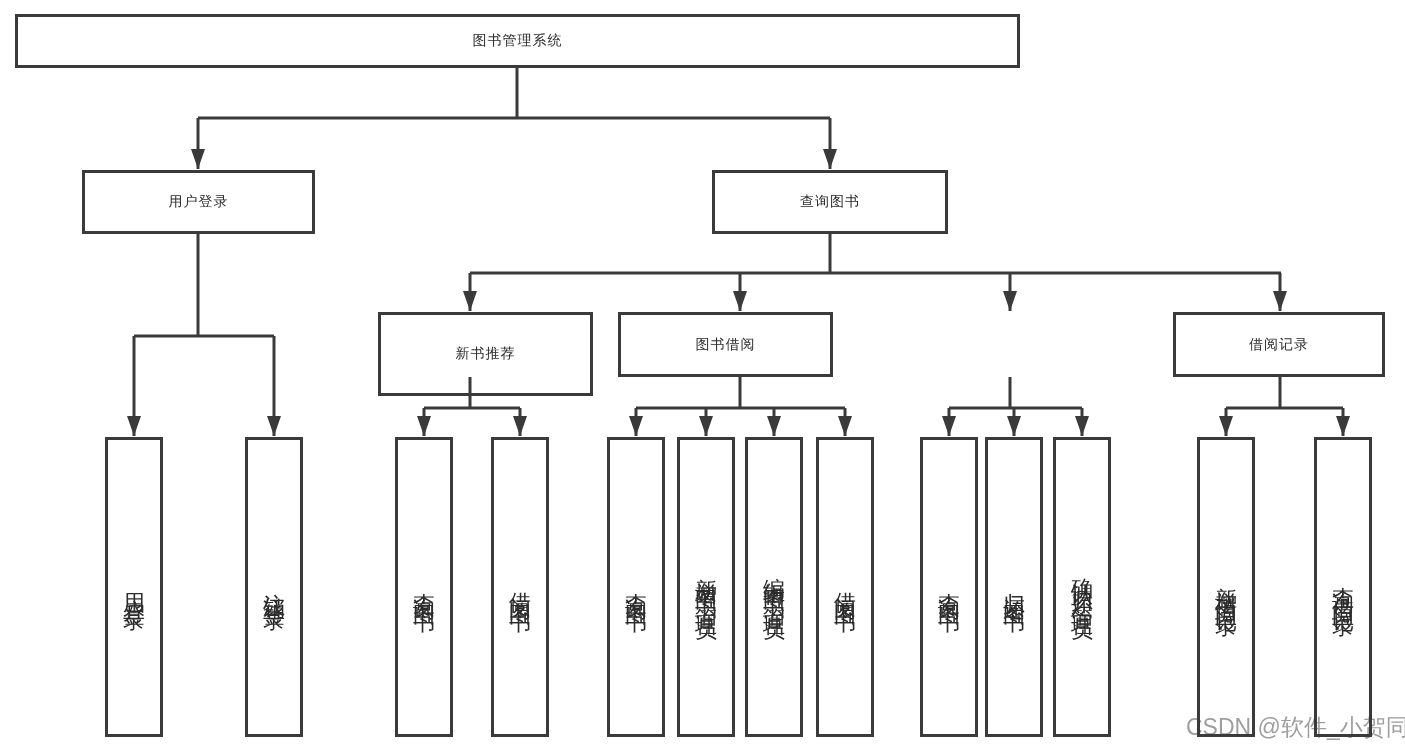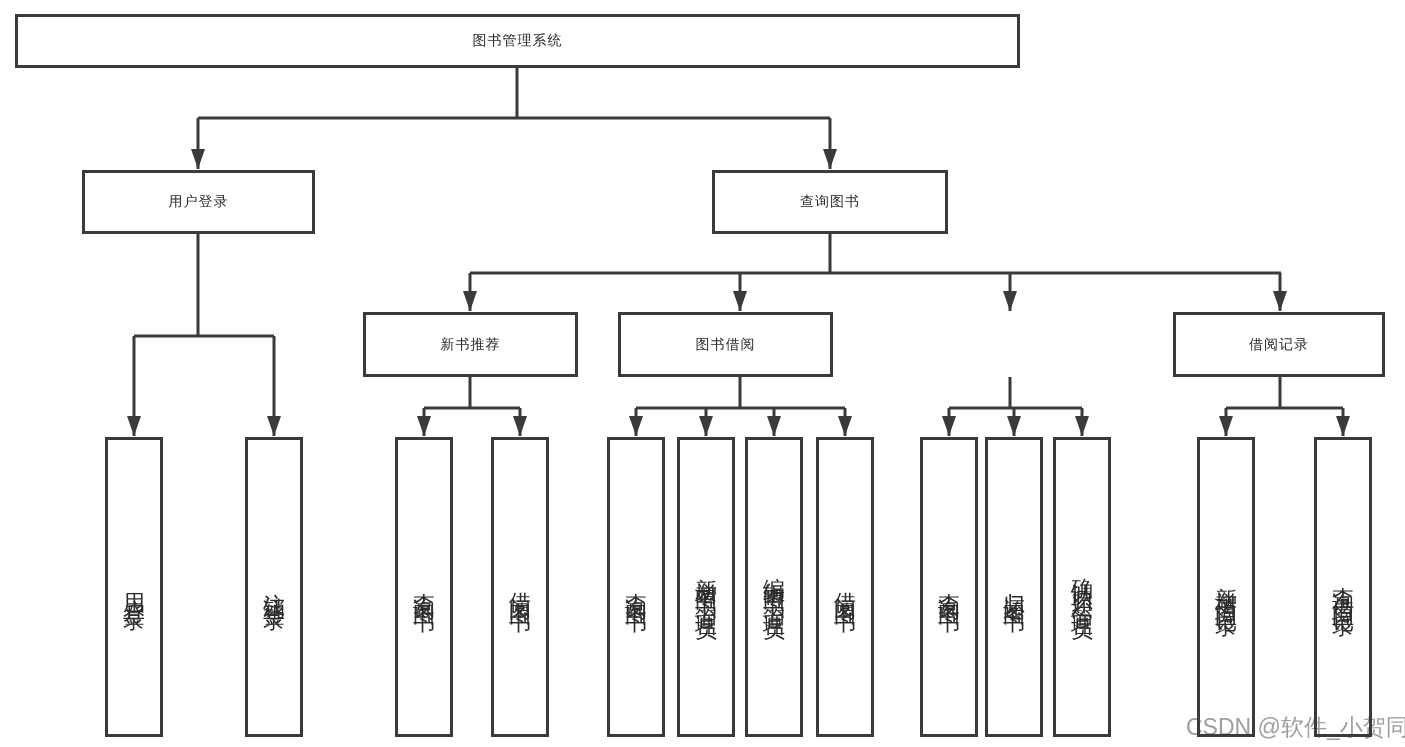--- a/index.html
+++ b/index.html
@@ -109,21 +109,21 @@
     <span class="lbl">图书管理系统</span>
   </div>
 
   <div class="box hbox" style="left:82px;top:170px;width:233px;height:64px">
     <span class="lbl">用户登录</span>
   </div>
   <div class="box hbox" style="left:712px;top:170px;width:236px;height:64px">
     <span class="lbl">查询图书</span>
   </div>
 
-  <div class="box hbox" style="left:363px;top:312px;width:215px;height:65px">
+  <div class="box hbox" style="left:378px;top:312px;width:215px;height:84px">
     <span class="lbl">新书推荐</span>
   </div>
   <div class="box hbox" style="left:618px;top:312px;width:215px;height:65px">
     <span class="lbl">图书借阅</span>
   </div>
   <div class="box hbox" style="left:1173px;top:312px;width:212px;height:65px">
     <span class="lbl">借阅记录</span>
   </div>
 
   <div class="box vbox" style="left:105px;top:437px;width:58px;height:300px">

